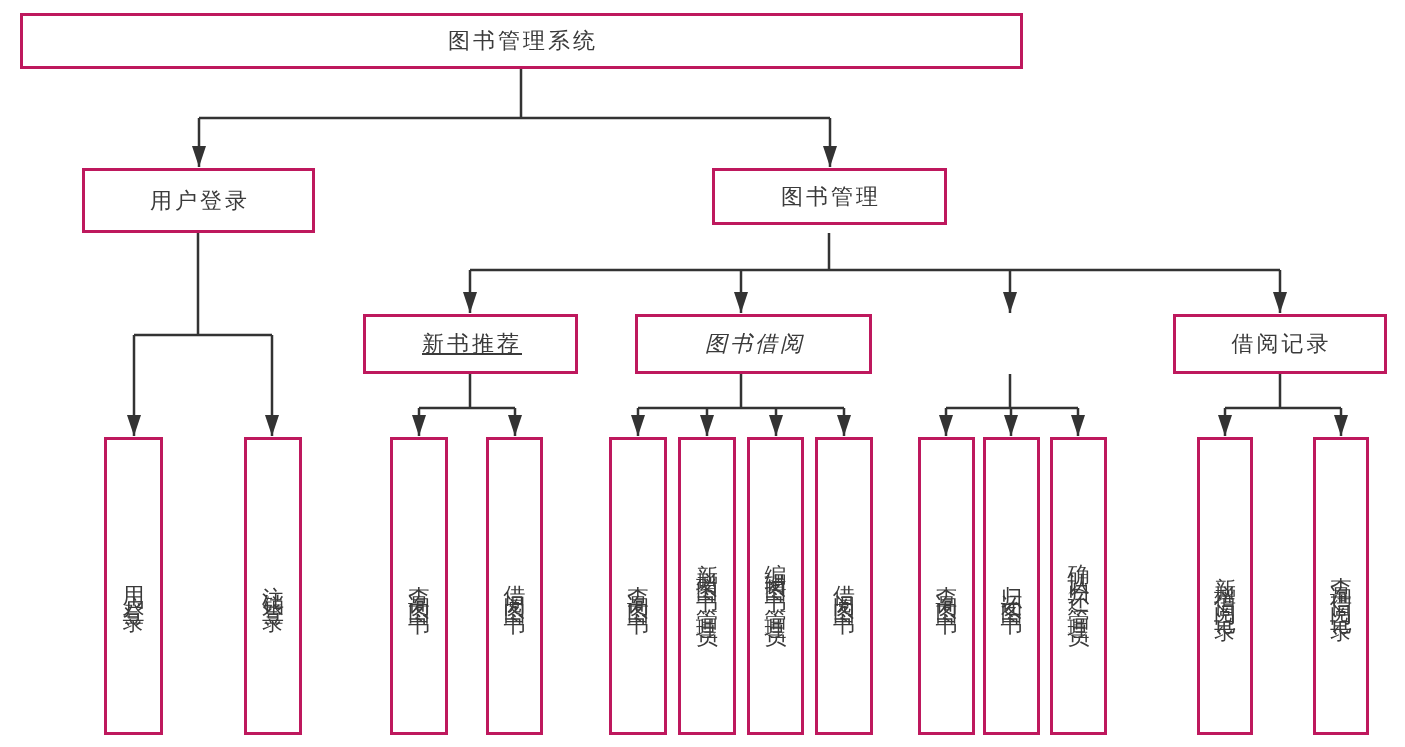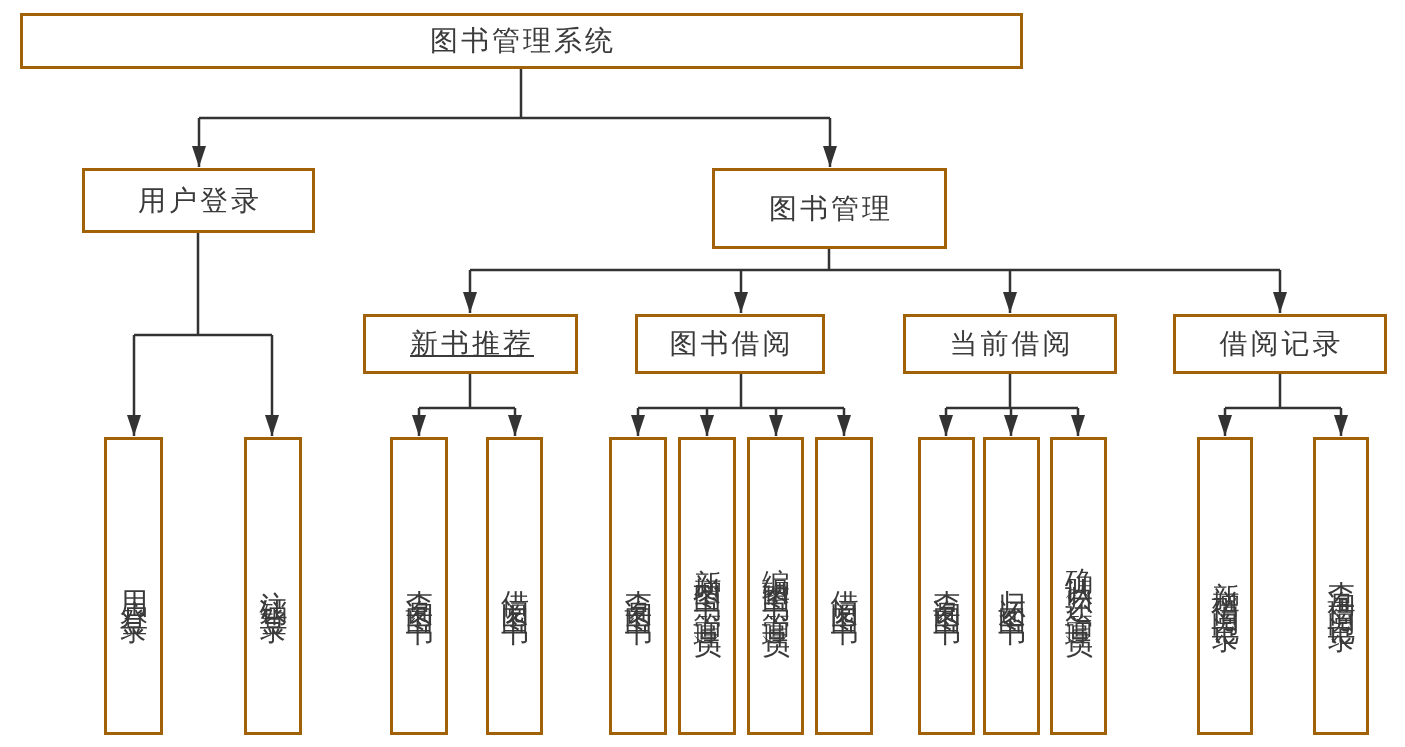--- a/index.html
+++ b/index.html
@@ -16,45 +16,45 @@
   }
   #connectors {
     position: absolute;
     left: 0; top: 0;
     width: 1405px; height: 747px;
     z-index: 1;
   }
   .node {
     position: absolute;
     box-sizing: border-box;
-    border: 3px solid #a16207;
+    border: 3px solid #be185d;
     background: #ffffff;
     color: #3a3a3a;
     display: flex;
     align-items: center;
     justify-content: center;
-    font-size: 28px;
+    font-size: 22px;
     letter-spacing: 3px;
     z-index: 2;
     white-space: nowrap;
   }
   .node.h { text-indent: 3px; } 
   .node.v span {
     writing-mode: vertical-lr;
     text-orientation: mixed;
     letter-spacing: 9px;
     line-height: 1;
     white-space: nowrap;
   }
   
   .n-root        { left: 20px;   top: 13px;  width: 1003px; height: 56px; }
   .n-user-login  { left: 82px;   top: 168px; width: 233px;  height: 65px; }
-  .n-book-mgmt   { left: 712px;  top: 168px; width: 235px;  height: 81px; }
+  .n-book-mgmt   { left: 712px;  top: 168px; width: 235px;  height: 57px; }
   .n-new-book    { left: 363px;  top: 314px; width: 215px;  height: 60px; text-decoration: underline; }
-  .n-book-borrow { left: 635px;  top: 314px; width: 190px;  height: 60px; }
+  .n-book-borrow { left: 635px;  top: 314px; width: 237px;  height: 60px; font-style: italic; }
   .n-current     { left: 903px;  top: 314px; width: 214px;  height: 60px; }
   .n-record      { left: 1173px; top: 314px; width: 214px;  height: 60px; }
   
   .leaf { top: 437px; height: 298px; }
   .l1  { left: 104px;  width: 59px; }
   .l2  { left: 244px;  width: 58px; }
   .l3  { left: 390px;  width: 58px; }
   .l4  { left: 486px;  width: 57px; }
   .l5  { left: 609px;  width: 58px; }
   .l6  { left: 678px;  width: 58px; }
@@ -124,21 +124,20 @@
     </g>
   </svg>
 
   <div class="node h n-root">图书管理系统</div>
 
   <div class="node h n-user-login">用户登录</div>
   <div class="node h n-book-mgmt">图书管理</div>
 
   <div class="node h n-new-book">新书推荐</div>
   <div class="node h n-book-borrow">图书借阅</div>
-  <div class="node h n-current">当前借阅</div>
   <div class="node h n-record">借阅记录</div>
 
   <div class="node v leaf l1">
     <span>用户登录</span>
   </div>
   <div class="node v leaf l2">
     <span>注销登录</span>
   </div>
   <div class="node v leaf l3">
     <span>查询图书</span>

